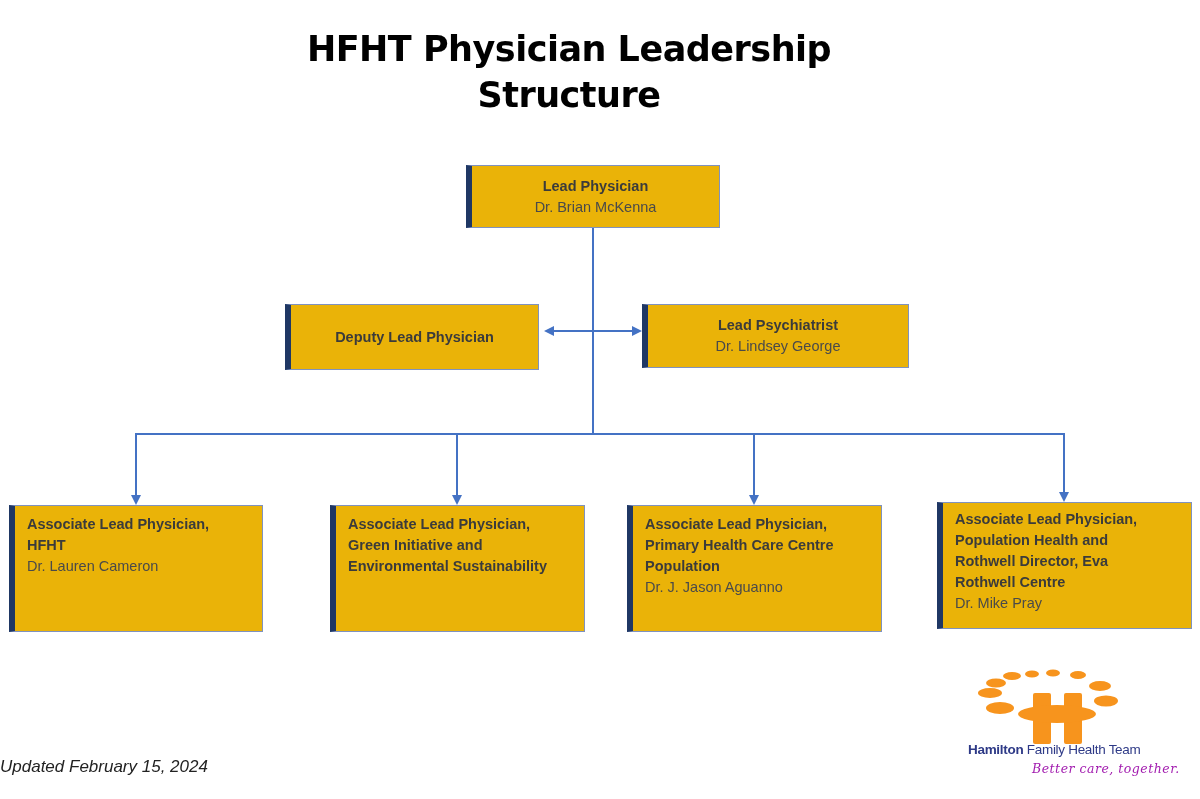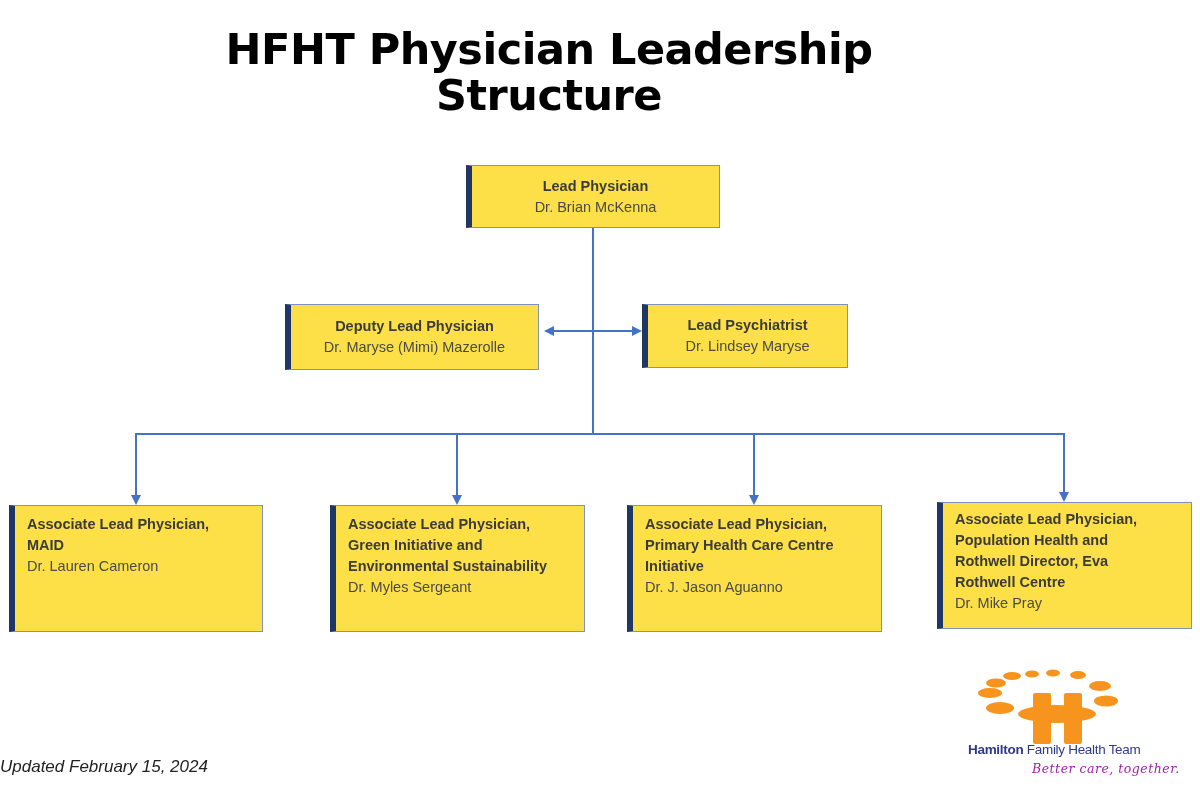--- a/index.html
+++ b/index.html
@@ -2,25 +2,25 @@
 <html><head>
 <meta charset="utf-8">
 <style>
   html, body { margin: 0; padding: 0; }
   body {
     width: 1200px; height: 799px; background: #ffffff; position: relative; overflow: hidden;
     font-family: "Liberation Sans", "DejaVu Sans", sans-serif; color: #3a3a3a;
   }
   .title {
     position: absolute; left: 0; top: 26px; width: 1098px; text-align: center;
-    font-family: "DejaVu Sans", sans-serif; font-weight: bold; font-size: 43px; line-height: 46px;
-    color: #000; letter-spacing: -0.5px;
+    font-family: "DejaVu Sans", sans-serif; font-weight: bold; font-size: 35px; line-height: 46px;
+    color: #000; letter-spacing: -0.5px; padding-left: 20px;
   }
   .box {
-    position: absolute; background: #fde047; border: 1px solid #7f92bf;
+    position: absolute; background: #eab308; border: 1px solid #7f92bf;
     border-left: 6px solid #1f3764; box-sizing: border-box;
   }
   .box.center { text-align: center; display: flex; flex-direction: column; justify-content: center; }
   .box .role { font-weight: bold; font-size: 14.5px; line-height: 21px; color: #3b3b3b; }
   .box .person { font-size: 14.5px; line-height: 21px; color: #4a4a4a; }
   .box.left { padding: 8px 10px 4px 12px; }
   svg.lines { position: absolute; left: 0; top: 0; }
   .footer {
     position: absolute; left: 0; top: 757px; width: 1190px; text-align: left;
     font-style: italic; font-size: 17px; color: #222;
@@ -62,45 +62,43 @@
   </g>
 </svg>
 
 <div class="box center" style="left:466px; top:165px; width:254px; height:63px;">
   <div class="role">Lead Physician</div>
   <div class="person">Dr. Brian McKenna</div>
 </div>
 
 <div class="box center" style="left:285px; top:304px; width:254px; height:66px;">
   <div class="role">Deputy Lead Physician</div>
-  <div class="person">Dr. Maryse (Mimi) Mazerolle</div>
 </div>
 
-<div class="box center" style="left:642px; top:304px; width:206px; height:64px;">
+<div class="box center" style="left:642px; top:304px; width:267px; height:64px;">
   <div class="role">Lead Psychiatrist</div>
-  <div class="person">Dr. Lindsey Maryse</div>
+  <div class="person">Dr. Lindsey George</div>
 </div>
 
 <div class="box left" style="left:9px; top:505px; width:254px; height:127px;">
   <div class="role">Associate Lead Physician,</div>
-  <div class="role">MAID</div>
+  <div class="role">HFHT</div>
   <div class="person">Dr. Lauren Cameron</div>
 </div>
 
 <div class="box left" style="left:330px; top:505px; width:255px; height:127px;">
   <div class="role">Associate Lead Physician,</div>
   <div class="role">Green Initiative and</div>
   <div class="role">Environmental Sustainability</div>
-  <div class="person">Dr. Myles Sergeant</div>
 </div>
 
 <div class="box left" style="left:627px; top:505px; width:255px; height:127px;">
   <div class="role">Associate Lead Physician,</div>
   <div class="role">Primary Health Care Centre</div>
-  <div class="role">Initiative</div>
+  <div class="role">Population</div>
   <div class="person">Dr. J. Jason Aguanno</div>
 </div>
 
 <div class="box left" style="left:937px; top:502px; width:255px; height:127px; padding-top:6px;">
   <div class="role">Associate Lead Physician,</div>
   <div class="role">Population Health and</div>
   <div class="role">Rothwell Director, Eva</div>
   <div class="role">Rothwell Centre</div>
   <div class="person">Dr. Mike Pray</div>
 </div>

